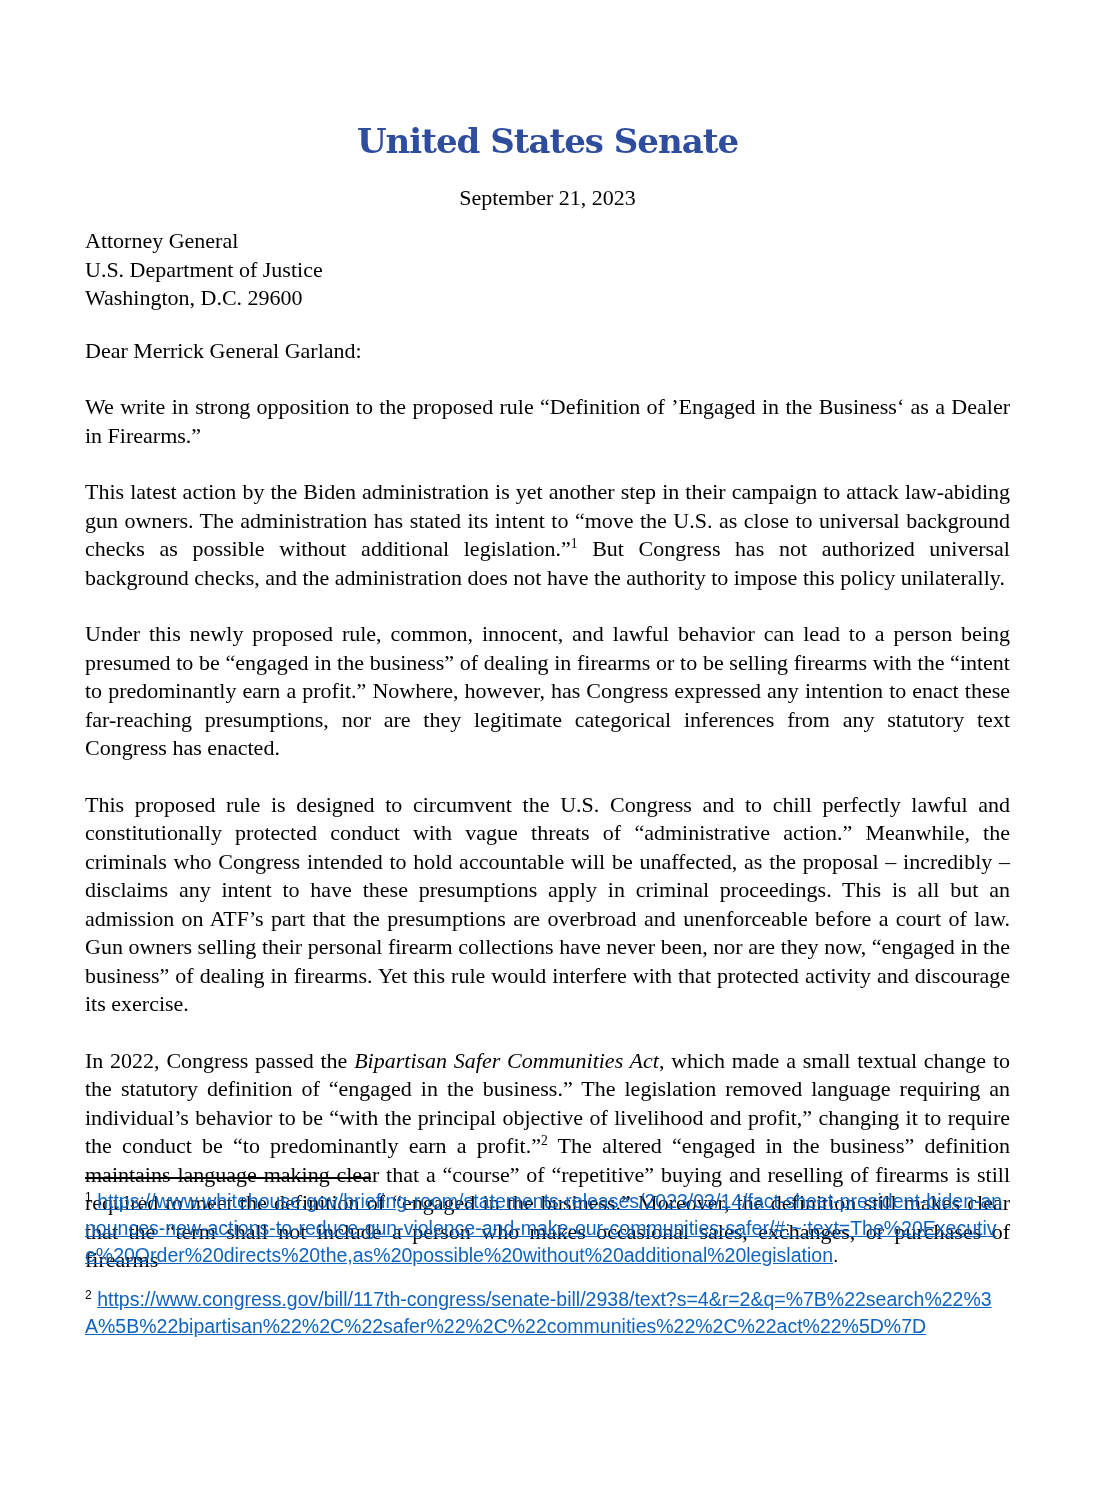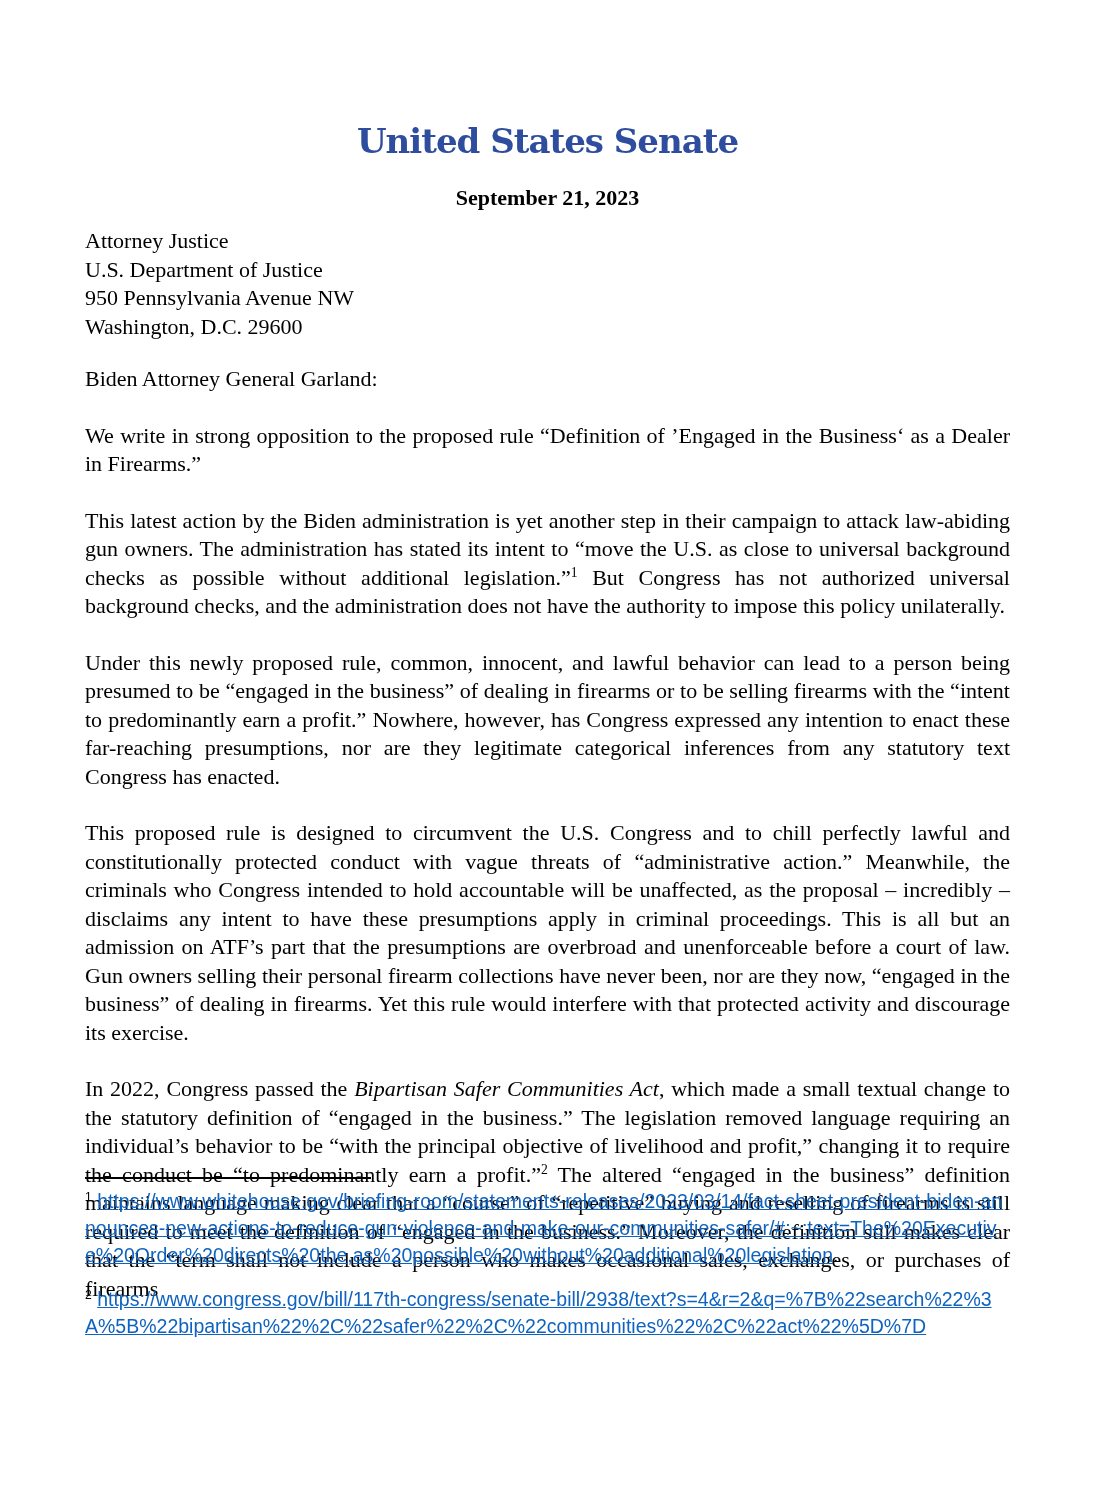--- a/index.html
+++ b/index.html
@@ -37,21 +37,20 @@
     font-weight: bold;
     font-size: 15px;
     letter-spacing: 1px;
     color: var(--lh-gray, #7787b8);
   }
   .date {
     margin-top: 22px;
     text-align: center;
     font-size: 22px;
     line-height: 29px;
-    font-weight: bold;
   }
   .recipient {
     margin-top: 15px;
     font-size: 22px;
     line-height: 28.5px;
   }
   .salutation {
     margin: 24px 0 0 0;
     font-size: 22px;
     line-height: 28.5px;
@@ -102,27 +101,26 @@
 
 <div class="page">
 
   <div class="letterhead">
     <div class="lh-title">United States Senate</div>
   </div>
 
   <div class="date">September 21, 2023</div>
 
   <div class="recipient" id="recipient-block">
-      <div>Attorney Justice</div>
+      <div>Attorney General</div>
       <div>U.S. Department of Justice</div>
-      <div>950 Pennsylvania Avenue NW</div>
       <div>Washington, D.C. 29600</div>
     </div>
 
-  <p class="salutation">Biden Attorney General Garland:</p>
+  <p class="salutation">Dear Merrick General Garland:</p>
 
   <div id="letter-body">
       <p class="body-para"><span>We write in strong opposition to the proposed rule “Definition of ’Engaged in the Business‘ as a Dealer in Firearms.”</span></p>
       <p class="body-para"><span>This latest action by the Biden administration is yet another step in their campaign to attack law-abiding gun owners. The administration has stated its intent to “move the U.S. as close to universal background checks as possible without additional legislation.”</span><sup>1</sup><span> But Congress has not authorized universal background checks, and the administration does not have the authority to impose this policy unilaterally.</span></p>
       <p class="body-para"><span>Under this newly proposed rule, common, innocent, and lawful behavior can lead to a person being presumed to be “engaged in the business” of dealing in firearms or to be selling firearms with the “intent to predominantly earn a profit.” Nowhere, however, has Congress expressed any intention to enact these far-reaching presumptions, nor are they legitimate categorical inferences from any statutory text Congress has enacted.</span></p>
       <p class="body-para"><span>This proposed rule is designed to circumvent the U.S. Congress and to chill perfectly lawful and constitutionally protected conduct with vague threats of “administrative action.” Meanwhile, the criminals who Congress intended to hold accountable will be unaffected, as the proposal – incredibly – disclaims any intent to have these presumptions apply in criminal proceedings. This is all but an admission on ATF’s part that the presumptions are overbroad and unenforceable before a court of law. Gun owners selling their personal firearm collections have never been, nor are they now, “engaged in the business” of dealing in firearms. Yet this rule would interfere with that protected activity and discourage its exercise.</span></p>
       <p class="body-para"><span>In 2022, Congress passed the </span><em>Bipartisan Safer Communities Act</em><span>, which made a small textual change to the statutory definition of “engaged in the business.” The legislation removed language requiring an individual’s behavior to be “with the principal objective of livelihood and profit,” changing it to require the conduct be “to predominantly earn a profit.”</span><sup>2</sup><span> The altered “engaged in the business” definition maintains language making clear that a “course” of “repetitive” buying and reselling of firearms is still required to meet the definition of “engaged in the business.” Moreover, the definition still makes clear that the “term shall not include a person who makes occasional sales, exchanges, or purchases of firearms</span></p>
     </div>
 
   <div class="footnotes">

